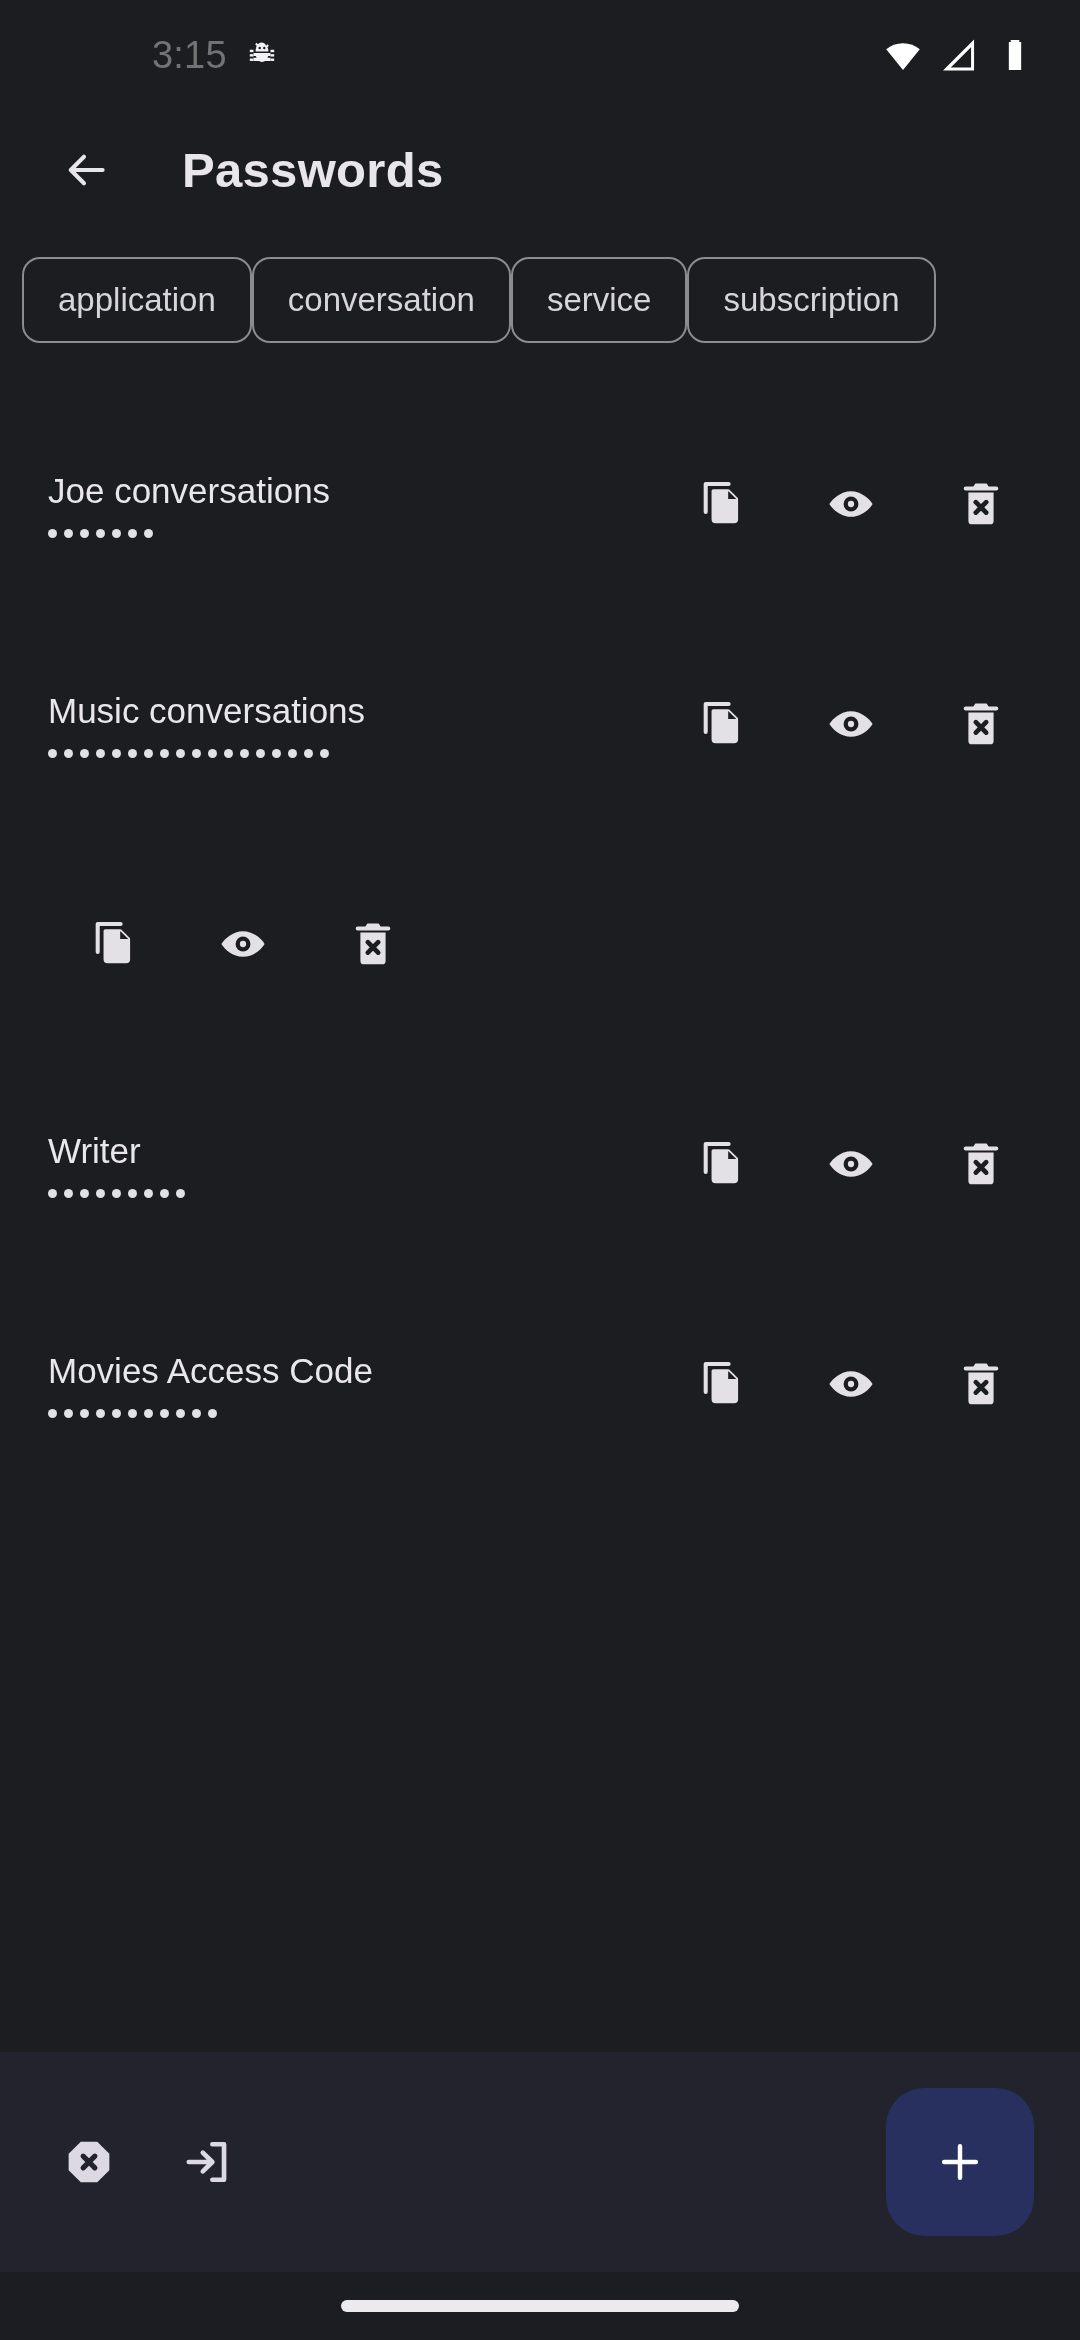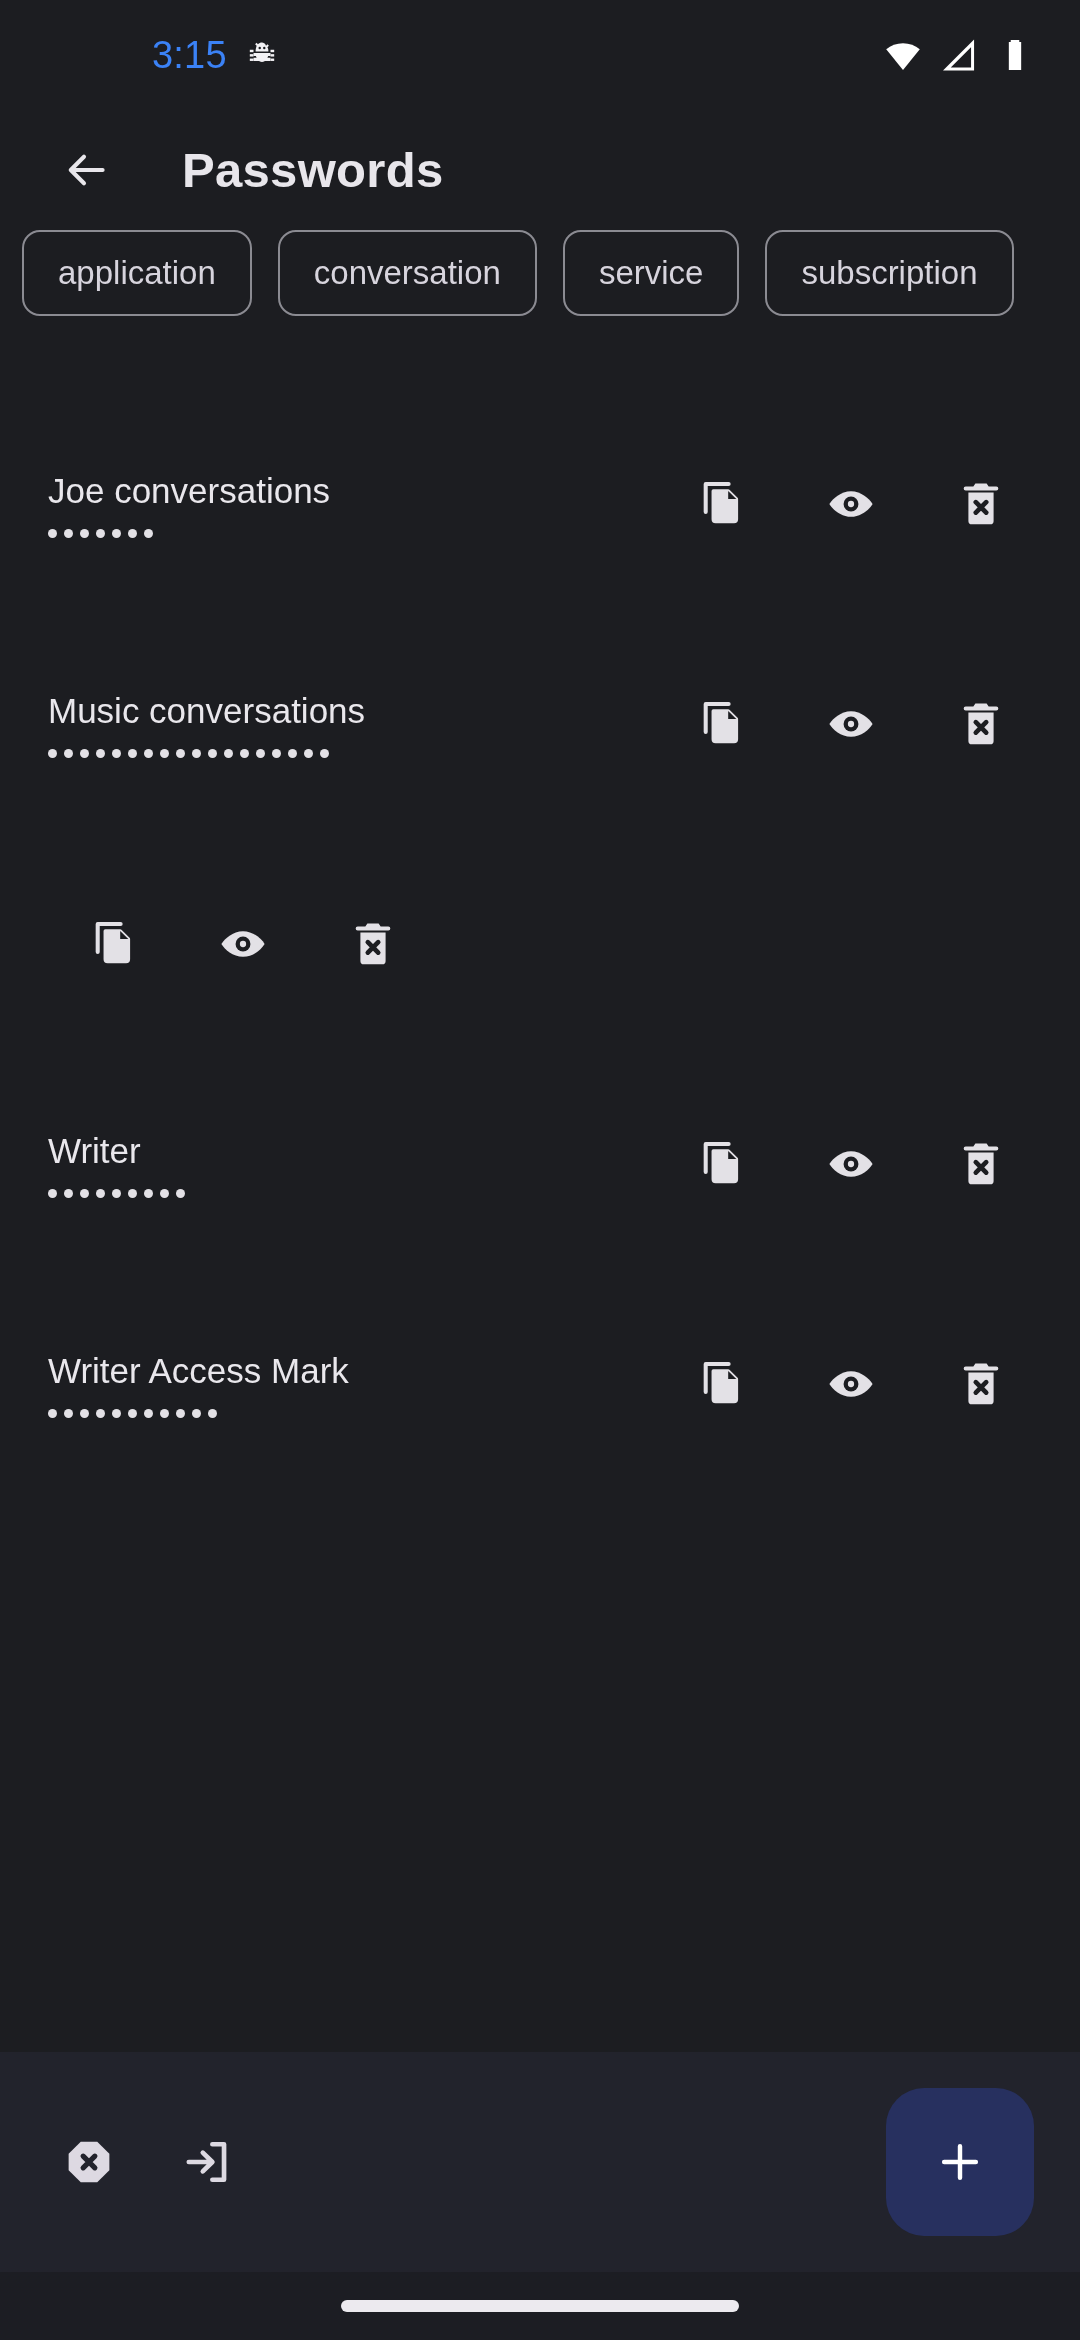--- a/index.html
+++ b/index.html
@@ -23,21 +23,21 @@
     position:relative;
     display:flex; align-items:center;
     padding:0 46px 0 0;
   }
   .status-left {
     position:absolute; left:152px; top:50%;
     transform:translateY(-50%);
     display:flex; align-items:center; gap:18px;
   }
   .status-time {
-    color:#3b82f6; font-size:38px; letter-spacing:0.2px;
+    color:#737373; font-size:38px; letter-spacing:0.2px;
     line-height:1;
   }
   .status-right {
     position:absolute; right:46px; top:50%;
     transform:translateY(-50%);
     display:flex; align-items:center; gap:18px;
   }
   .ic { display:block; }
 
   
@@ -56,22 +56,21 @@
     font-size:49px;
     font-weight:700;
     margin-left:56px;
     letter-spacing:0.3px;
     white-space:nowrap;
   }
 
   
   .chips-row {
     flex:0 0 140px;
-    display:flex; align-items:flex-start;
-    gap:26px;
+    display:flex; align-items:center;
     padding:0 0 0 22px;
     overflow:hidden;
     white-space:nowrap;
   }
   .chip {
     flex:0 0 auto;
     height:86px;
     border:2px solid #8b8b92;
     border-radius:18px;
     color:#d7d4dd;
@@ -406,21 +405,21 @@
               <path fill="#e3e1e6" d="M6.4 6.9h11.2v12.6a1.5 1.5 0 0 1-1.5 1.5H7.9a1.5 1.5 0 0 1-1.5-1.5z"></path>
               <path fill="none" stroke="#1c1d21" stroke-width="2.1" stroke-linecap="round" d="m9.7 11.2 4.6 4.6M14.3 11.2l-4.6 4.6"></path>
             </svg>
           </span>
         </div>
       </div>
     </div>
 
     <div class="row">
       <div class="row-text">
-        <div class="row-title">Writer Access Mark</div>
+        <div class="row-title">Movies Access Code</div>
         <div class="row-dots">
             <span class="dot"></span>
             <span class="dot"></span>
             <span class="dot"></span>
             <span class="dot"></span>
             <span class="dot"></span>
             <span class="dot"></span>
             <span class="dot"></span>
             <span class="dot"></span>
             <span class="dot"></span>

